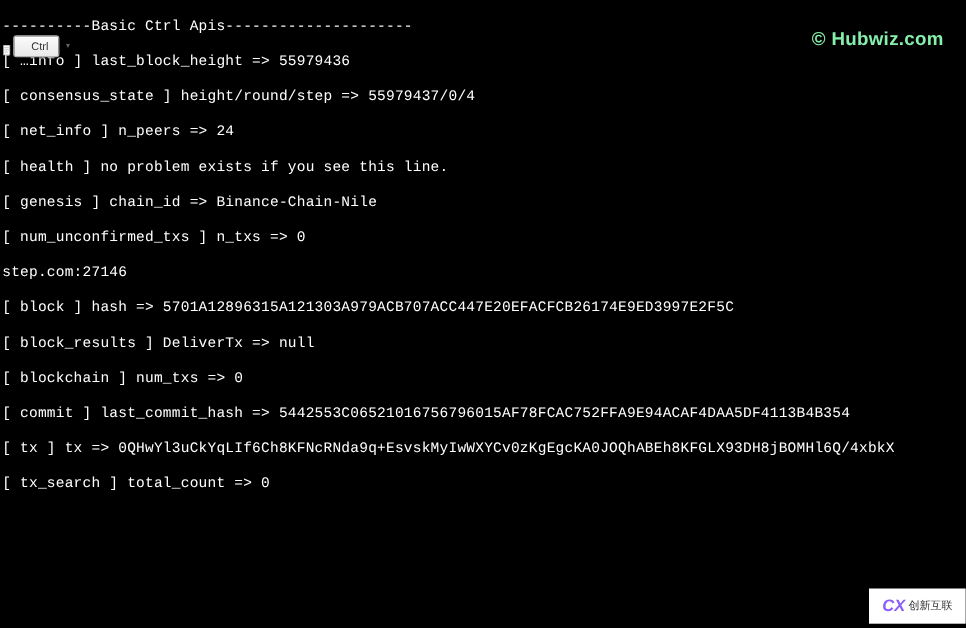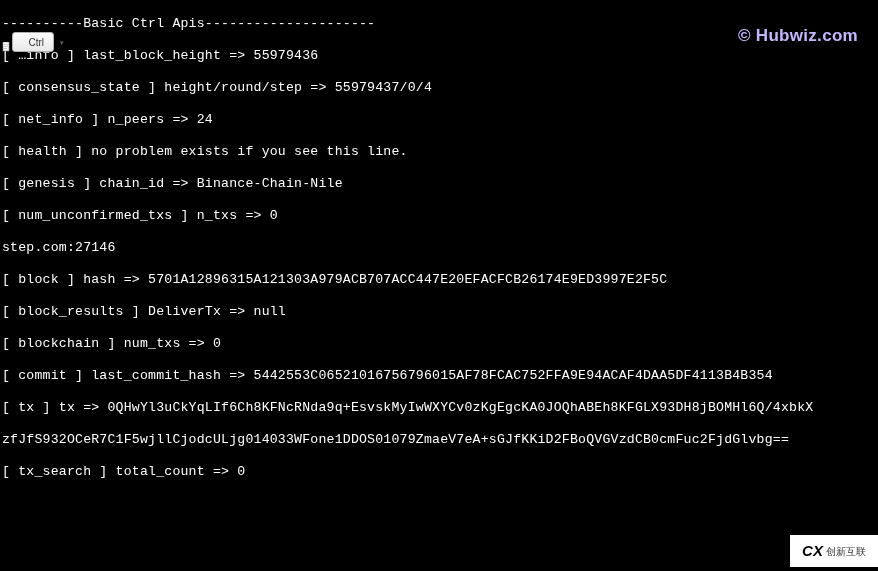--- a/index.html
+++ b/index.html
@@ -40,21 +40,21 @@
     box-shadow: 0 1px 1px rgba(0,0,0,0.3);
   }
   .ctrl-key .ico {
     width: 10px; height: 10px;
     display: inline-block;
   }
   .watermark-hubwiz {
     position: absolute;
     right: 20px;
     top: 28px;
-    color: #c4b5fd;
+    color: #86efac;
     font-family: Arial, sans-serif;
     font-size: 17px;
     font-weight: bold;
     letter-spacing: 0.3px;
   }
   .watermark-cx {
     position: absolute;
     right: 0;
     bottom: 4px;
     width: 88px;
@@ -64,21 +64,21 @@
     font-family: "Microsoft YaHei", Arial, sans-serif;
     font-size: 10px;
     display: flex;
     align-items: center;
     justify-content: center;
     gap: 3px;
     padding: 0 2px;
     box-sizing: border-box;
   }
   .watermark-cx .cx-logo {
-    color: #000000;
+    color: #8b5cf6;
     font-weight: bold;
     font-size: 15px;
     line-height: 12px;
     font-style: italic;
   }
   .watermark-cx .cx-text {
     display: flex;
     flex-direction: column;
     line-height: 11px;
     text-align: right;
@@ -94,21 +94,20 @@
 <div class="line">[ net_info ] n_peers =&gt; 24</div>
 <div class="line">[ health ] no problem exists if you see this line.</div>
 <div class="line">[ genesis ] chain_id =&gt; Binance-Chain-Nile</div>
 <div class="line">[ num_unconfirmed_txs ] n_txs =&gt; 0</div>
 <div class="line">step.com:27146</div>
 <div class="line">[ block ] hash =&gt; 5701A12896315A121303A979ACB707ACC447E20EFACFCB26174E9ED3997E2F5C</div>
 <div class="line">[ block_results ] DeliverTx =&gt; null</div>
 <div class="line">[ blockchain ] num_txs =&gt; 0</div>
 <div class="line">[ commit ] last_commit_hash =&gt; 5442553C06521016756796015AF78FCAC752FFA9E94ACAF4DAA5DF4113B4B354</div>
 <div class="line">[ tx ] tx =&gt; 0QHwYl3uCkYqLIf6Ch8KFNcRNda9q+EsvskMyIwWXYCv0zKgEgcKA0JOQhABEh8KFGLX93DH8jBOMHl6Q/4xbkX</div>
-<div class="line">zfJfS932OCeR7C1F5wjllCjodcULjg014033WFone1DDOS01079ZmaeV7eA+sGJfKKiD2FBoQVGVzdCB0cmFuc2FjdGlvbg==</div>
 <div class="line">[ tx_search ] total_count =&gt; 0</div>
 
 
 
 
 
 
 
 
 

